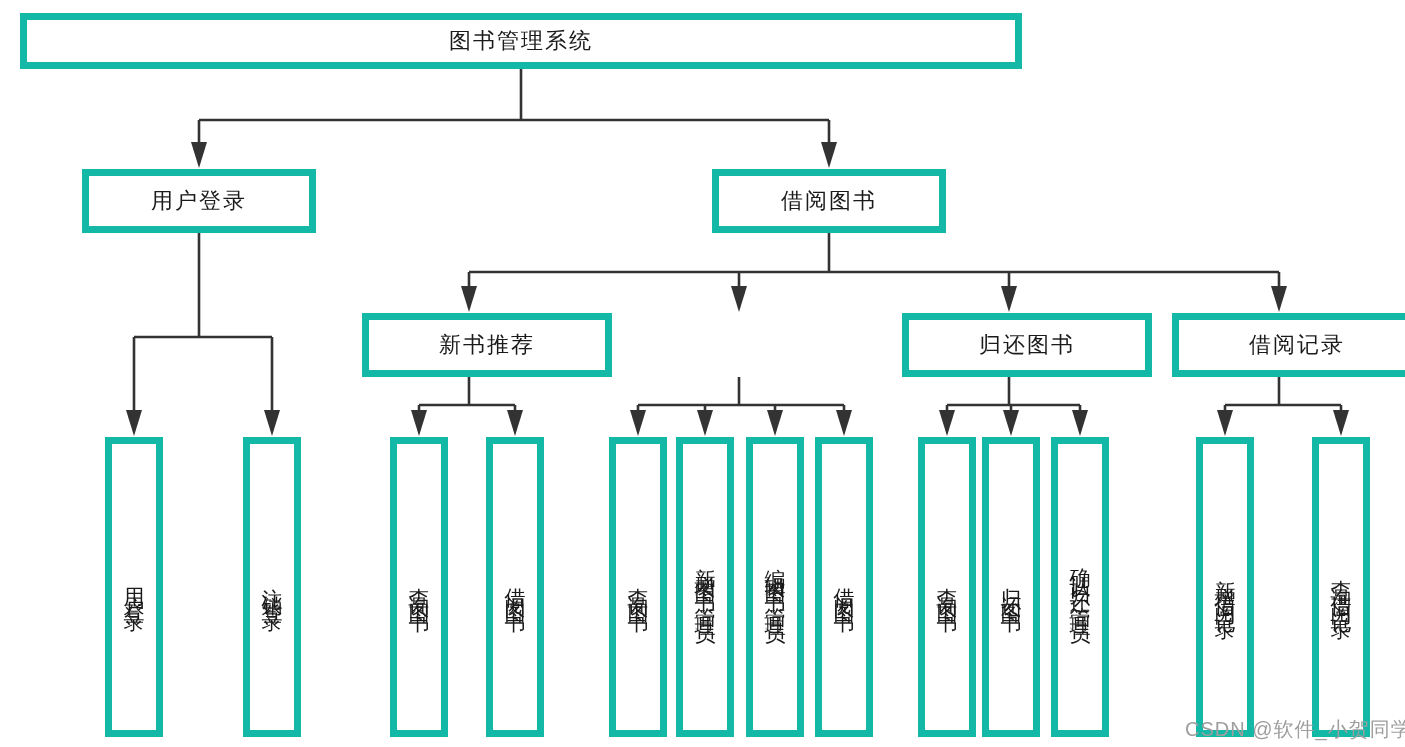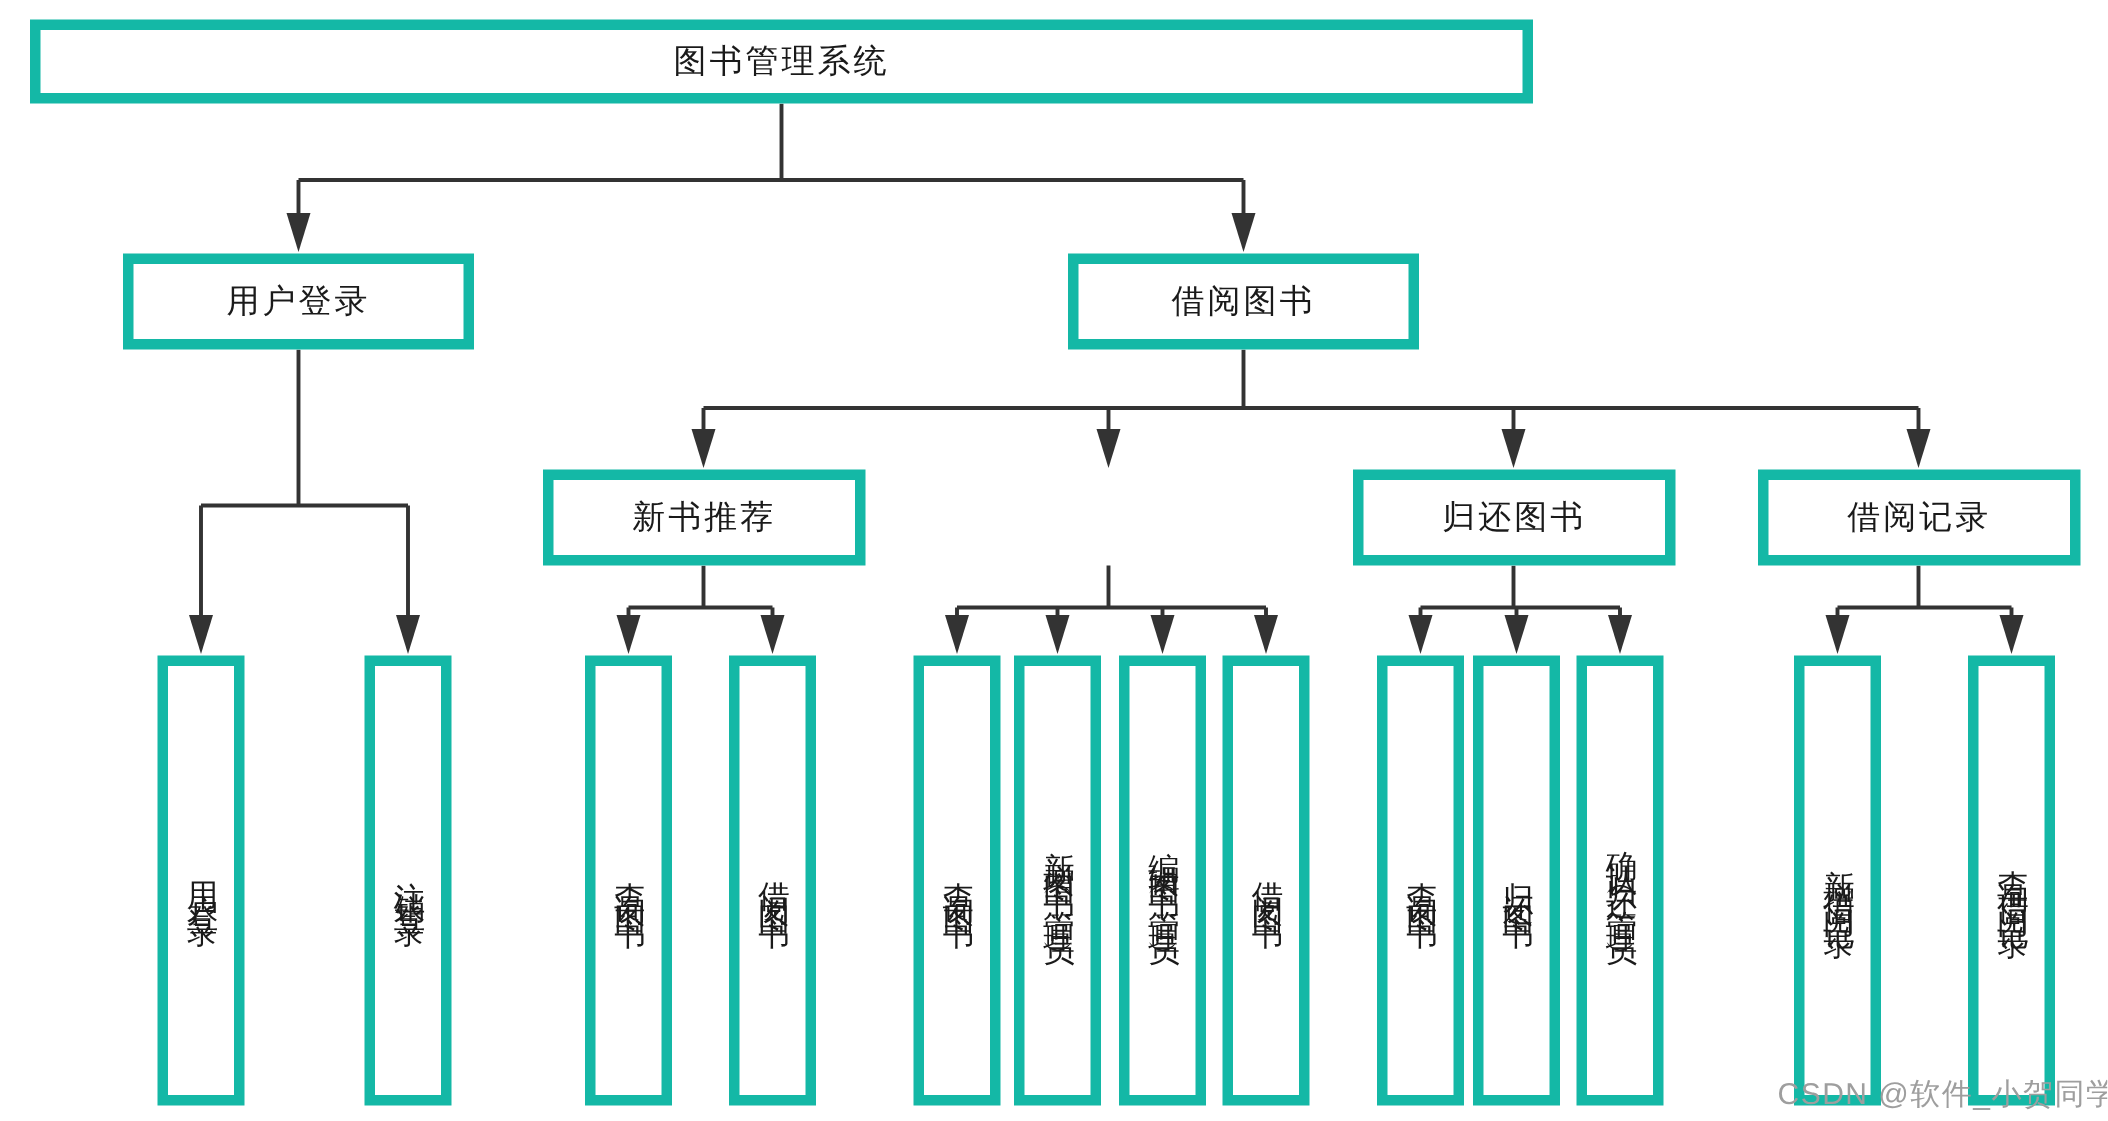--- a/index.html
+++ b/index.html
@@ -44,21 +44,21 @@
 
   .node-h {
     font-size: 22px;
     letter-spacing: 2px;
     white-space: nowrap;
   }
 
   .node-root  { left: 20px;  top: 13px;  width: 1002px; height: 56px; }
   .node-l2a   { left: 82px;  top: 169px; width: 234px;  height: 64px; }
   .node-l2b   { left: 712px; top: 169px; width: 234px;  height: 64px; }
-  .node-l3    { top: 313px;  width: 215px; height: 64px; }
+  .node-l3    { top: 313px;  width: 250px; height: 64px; }
   .node-l3-1  { left: 362px; }
   .node-l3-2  { left: 632px; }
   .node-l3-3  { left: 902px; }
   .node-l3-4  { left: 1172px; }
 
   .node-v {
     top: 437px;
     width: 58px;
     height: 300px;
     font-size: 21px;

